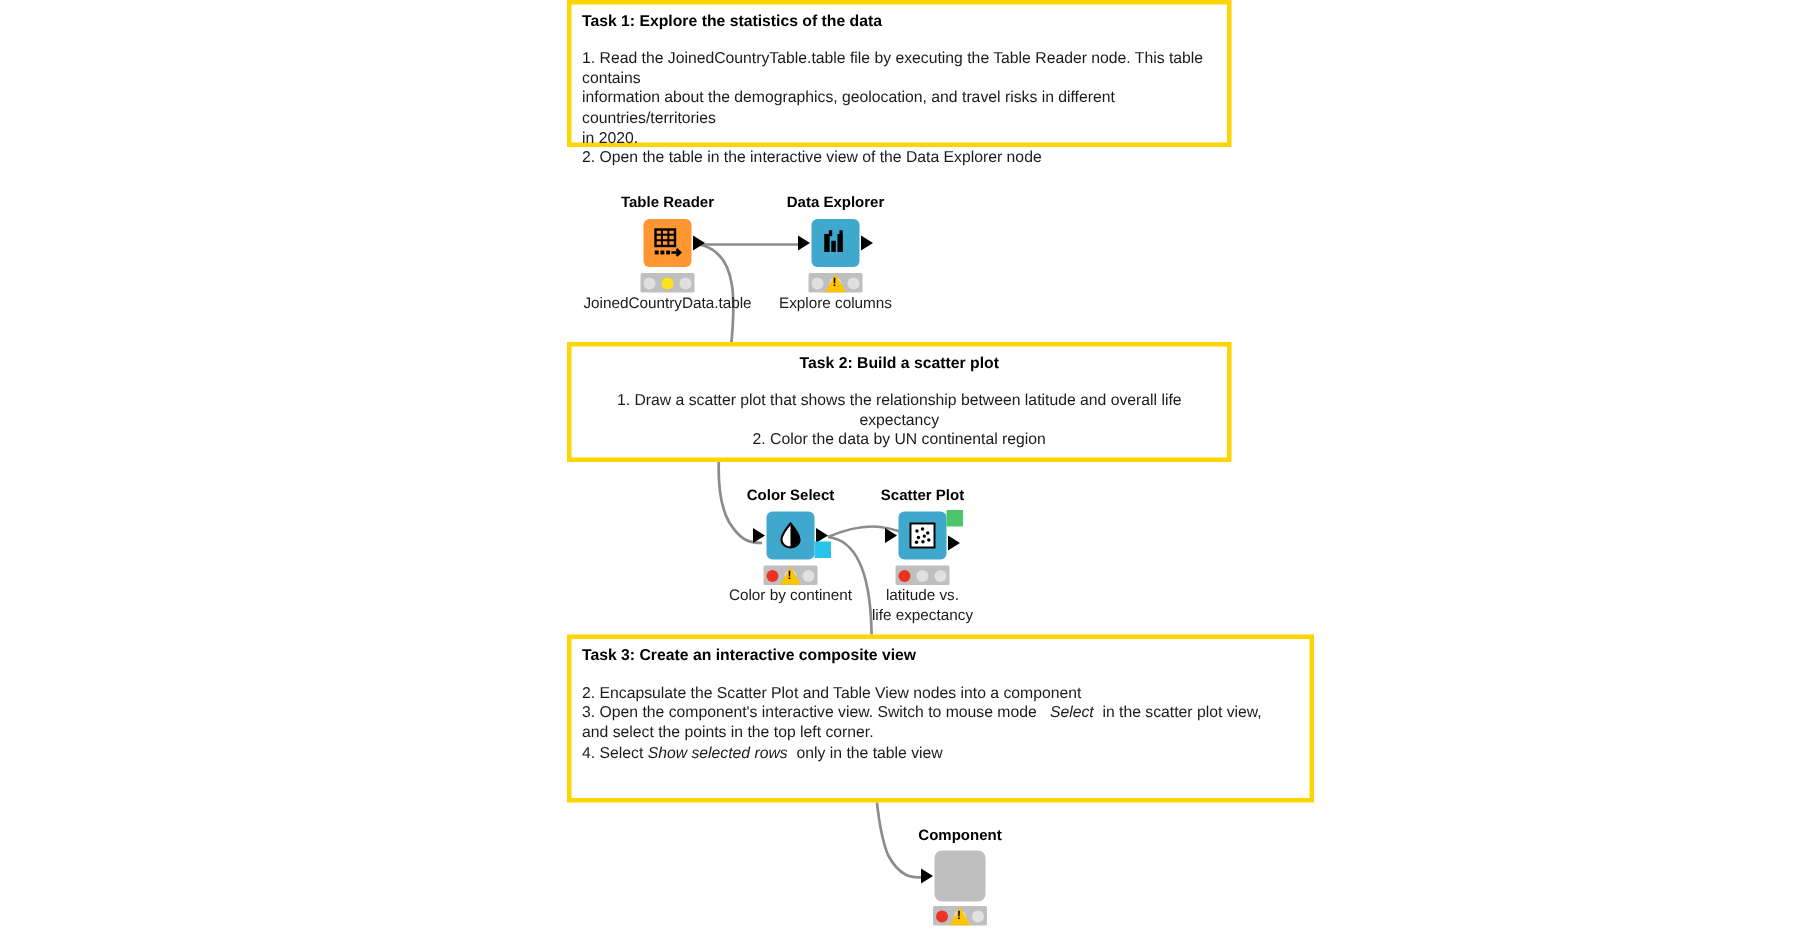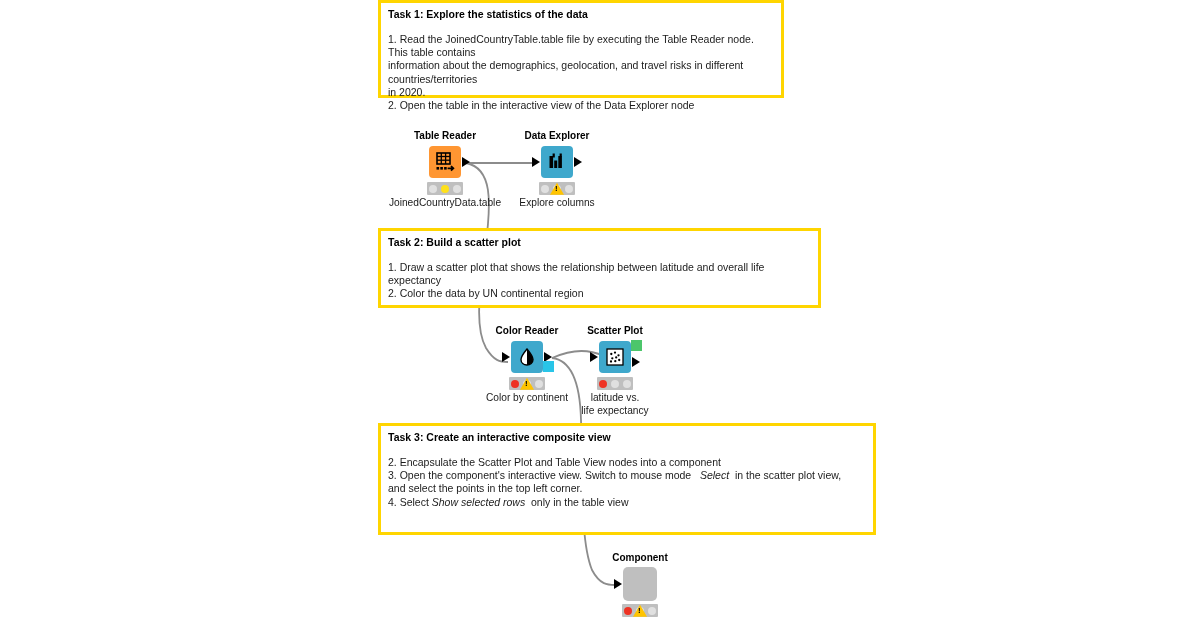--- a/index.html
+++ b/index.html
@@ -168,21 +168,21 @@
                        C 494 361, 500 362, 508 362"></path>
 
     <path d="M 552 358 C 575 348, 590 350, 604 356
                        C 610 358, 612 359, 617 359"></path>
 
     <path d="M 552 358 C 570 360, 580 380, 581 420
                        C 583 480, 580 540, 592 570
                        C 600 585, 608 585, 615 585"></path>
   </svg>
 
-  <div class="task-box" style="left:378px; top:0px; width:406px; height:98px;">
+  <div class="task-box" style="left:378px; top:0px; width:443px; height:98px;">
     <div class="task-title">Task 1: Explore the statistics of the data</div>
     <div class="task-body">
       <span class="ln">1. Read the JoinedCountryTable.table file by executing the Table Reader node. This table contains</span>
       <span class="ln">information about the demographics, geolocation, and travel risks in different countries/territories</span>
       <span class="ln">in 2020.</span>
       <span class="ln">2. Open the table in the interactive view of the Data Explorer node</span>
     </div>
   </div>
 
   <div class="node" style="left:445px; top:130px;">
@@ -228,30 +228,30 @@
     </div>
     <div class="status">
       <span class="bulb off"></span>
         <span class="bulb off"></span>
         <span class="bulb off"></span>
       <span class="warn"></span>
     </div>
     <div class="node-label">Explore columns</div>
   </div>
 
-  <div class="task-box" style="left:378px; top:228px; width:443px; height:80px;">
+  <div class="task-box" style="left:378px; top:228px; width:443px; height:80px;text-align:center;">
     <div class="task-title">Task 2: Build a scatter plot</div>
     <div class="task-body">
       <span class="ln">1. Draw a scatter plot that shows the relationship between latitude and overall life expectancy</span>
       <span class="ln">2. Color the data by UN continental region</span>
     </div>
   </div>
 
   <div class="node" style="left:527px; top:325px;">
-    <div class="node-title">Color Reader</div>
+    <div class="node-title">Color Select</div>
     <div class="node-body">
       <div class="node-icon teal">
         <svg class="glyph" width="20" height="20" viewBox="0 0 20 20" xmlns="http://www.w3.org/2000/svg">
           <path d="M 10 2 C 10 2, 16 9.2, 16 12.6 C 16 15.9, 13.3 18, 10 18 C 6.7 18, 4 15.9, 4 12.6 C 4 9.2, 10 2, 10 2 Z" fill="#ffffff"></path>
           <path d="M 10 2 C 10 2, 16 9.2, 16 12.6 C 16 15.9, 13.3 18, 10 18 Z" fill="#000000"></path>
           <path d="M 10 2 C 10 2, 16 9.2, 16 12.6 C 16 15.9, 13.3 18, 10 18 C 6.7 18, 4 15.9, 4 12.6 C 4 9.2, 10 2, 10 2 Z" fill="none" stroke="#000" stroke-width="1.4"></path>
         </svg>
         <span class="port in"></span>
         <span class="port out"></span>
         <span class="port-sq cyan"></span>

